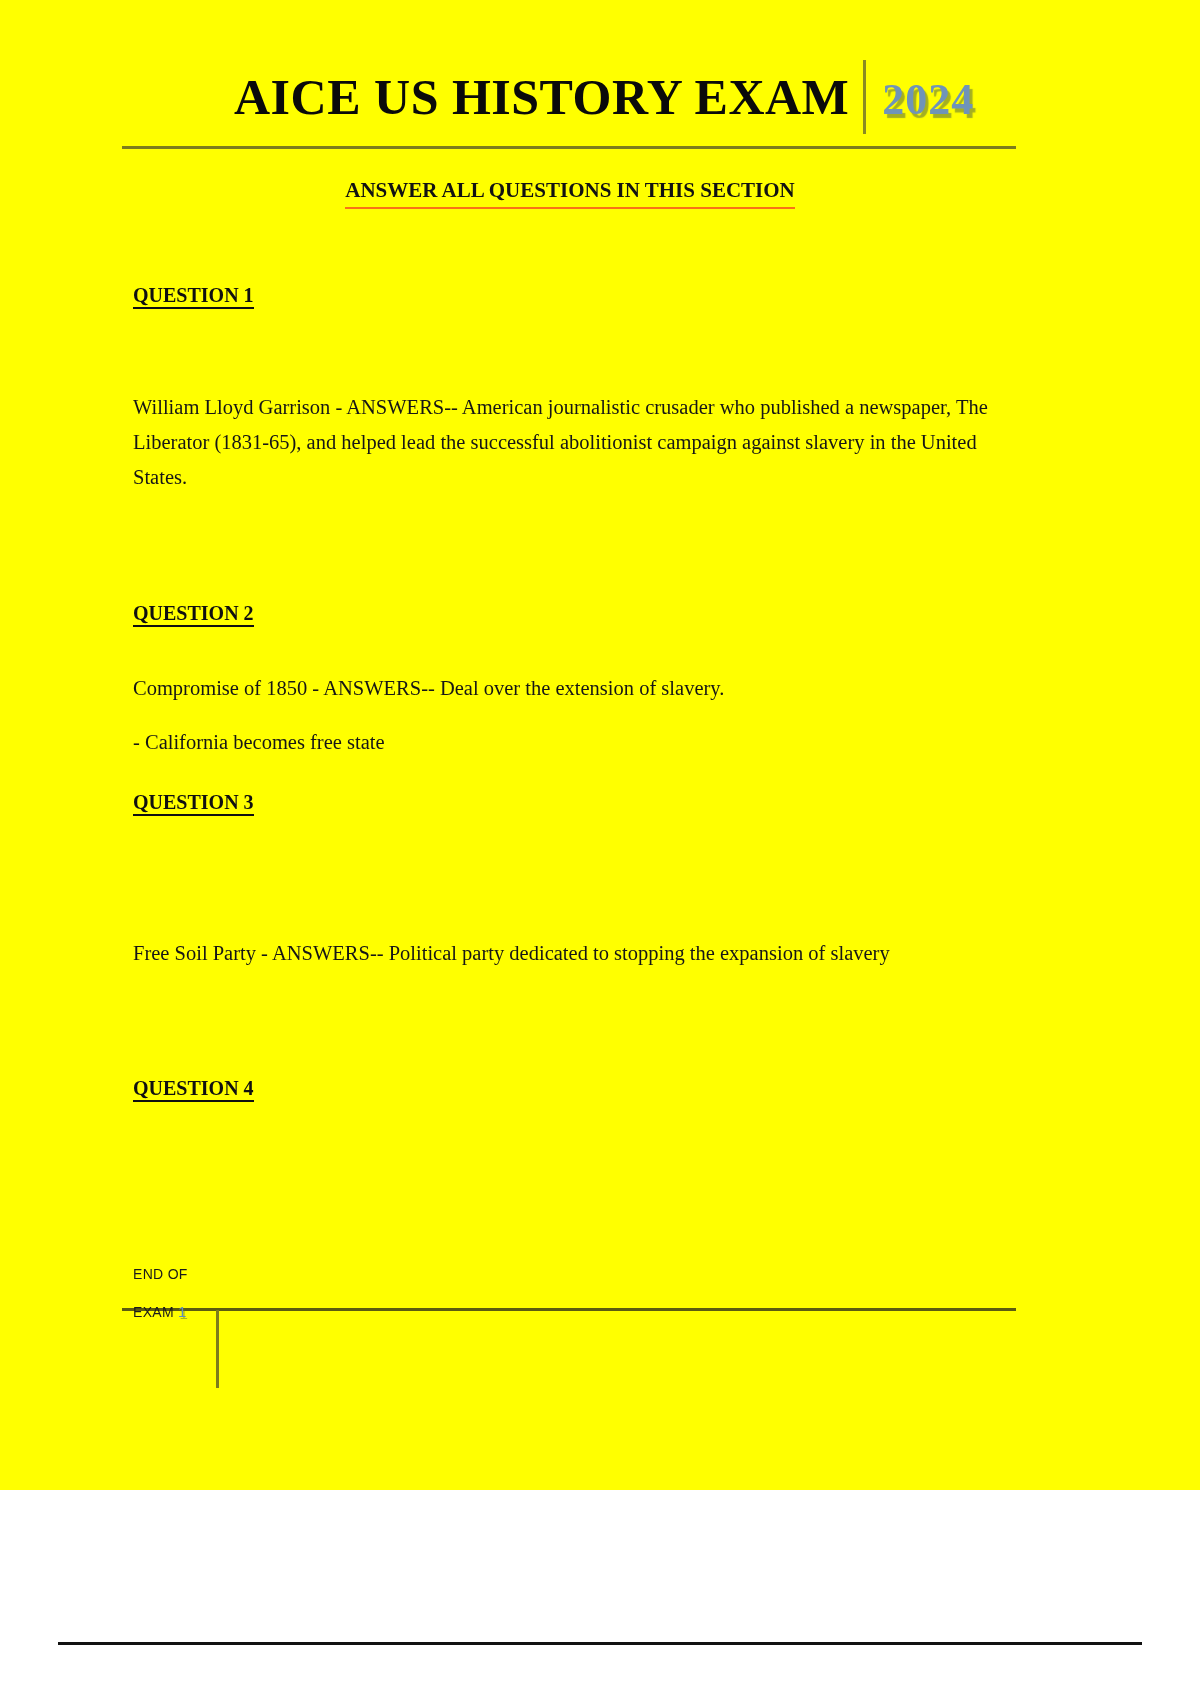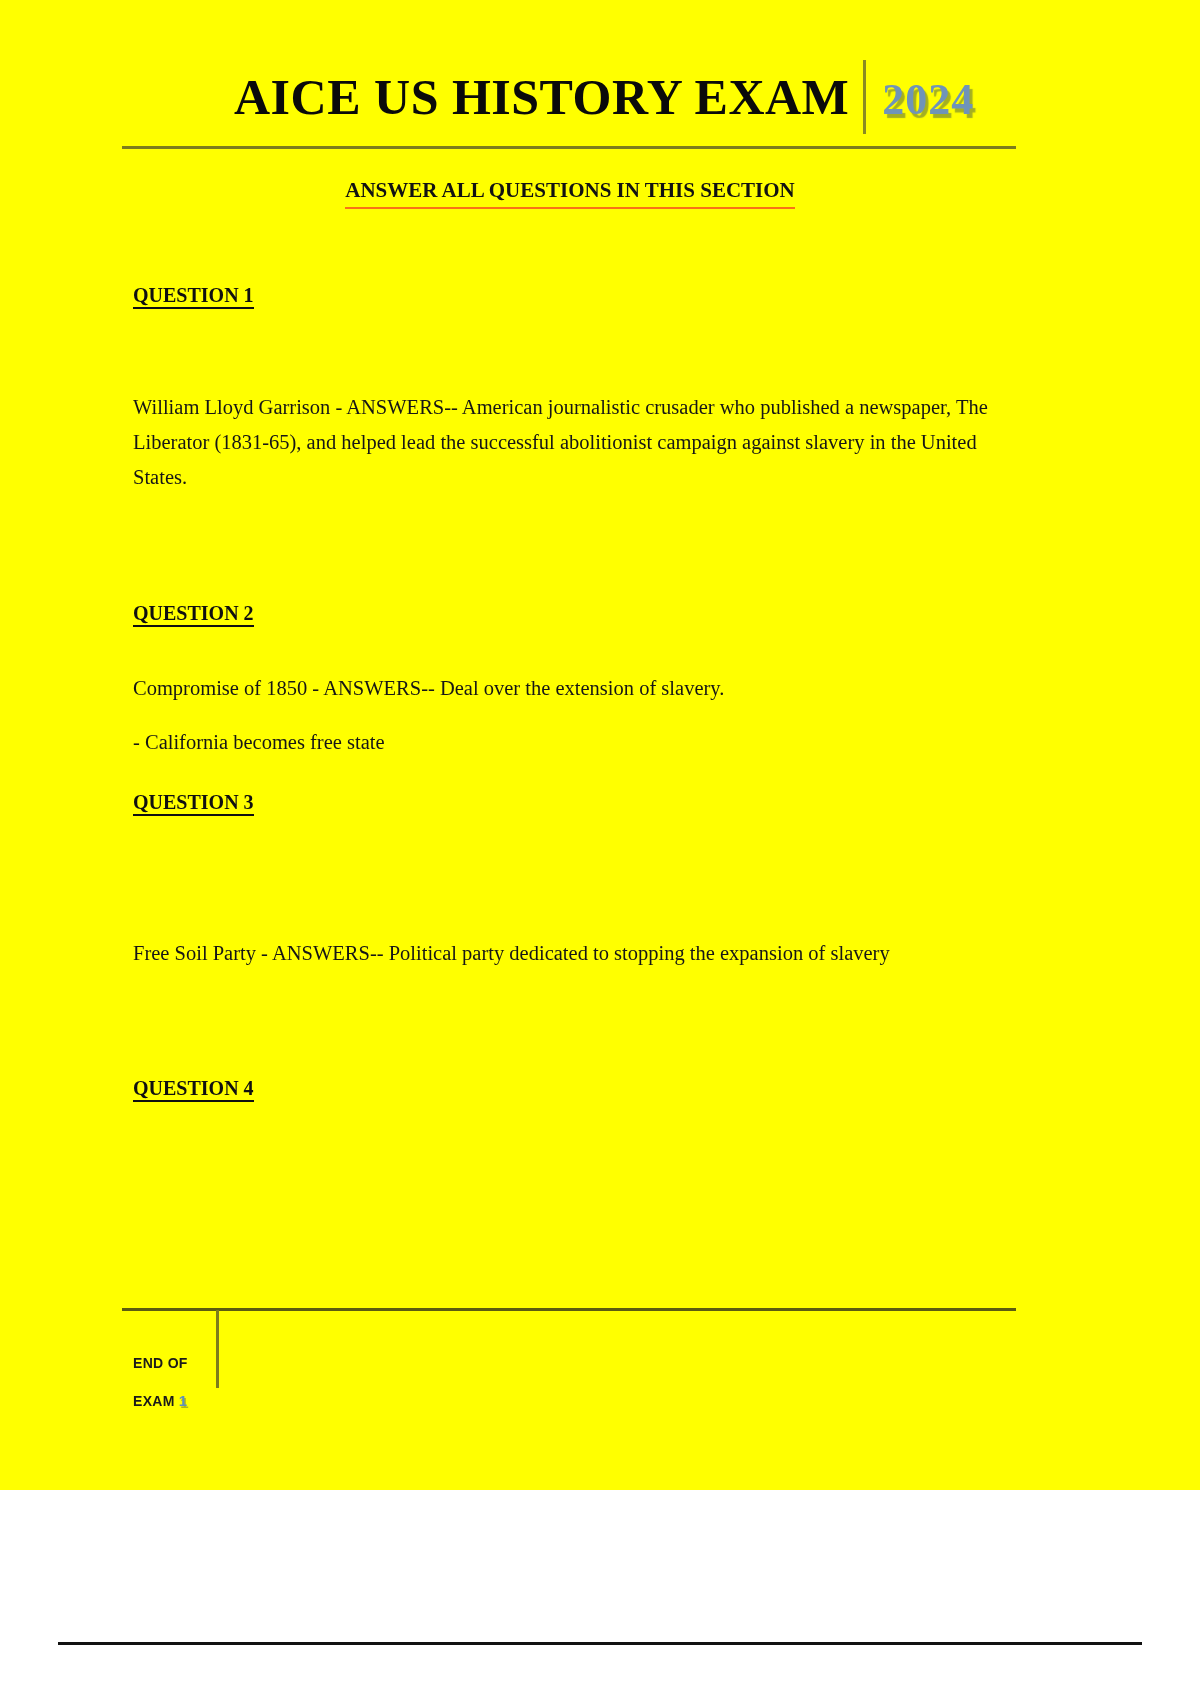--- a/index.html
+++ b/index.html
@@ -140,24 +140,24 @@
     position: absolute;
     left: 2px;
     top: 1308px;
     width: 894px;
     height: 3px;
     background: #5c5c10;
   }
   .footer {
     position: absolute;
     left: 13px;
-    top: 1344px;
+    top: 1255px;
     width: 100px;
     font-family: "Liberation Sans", sans-serif;
-    font-weight: bold;
+    font-weight: normal;
     font-size: 14px;
     color: #1b1b1b;
     letter-spacing: 0.3px;
   }
   .footer-line {
     line-height: 38px;
     white-space: nowrap;
   }
   .footer-page-num {
     color: #5f8fbe;

